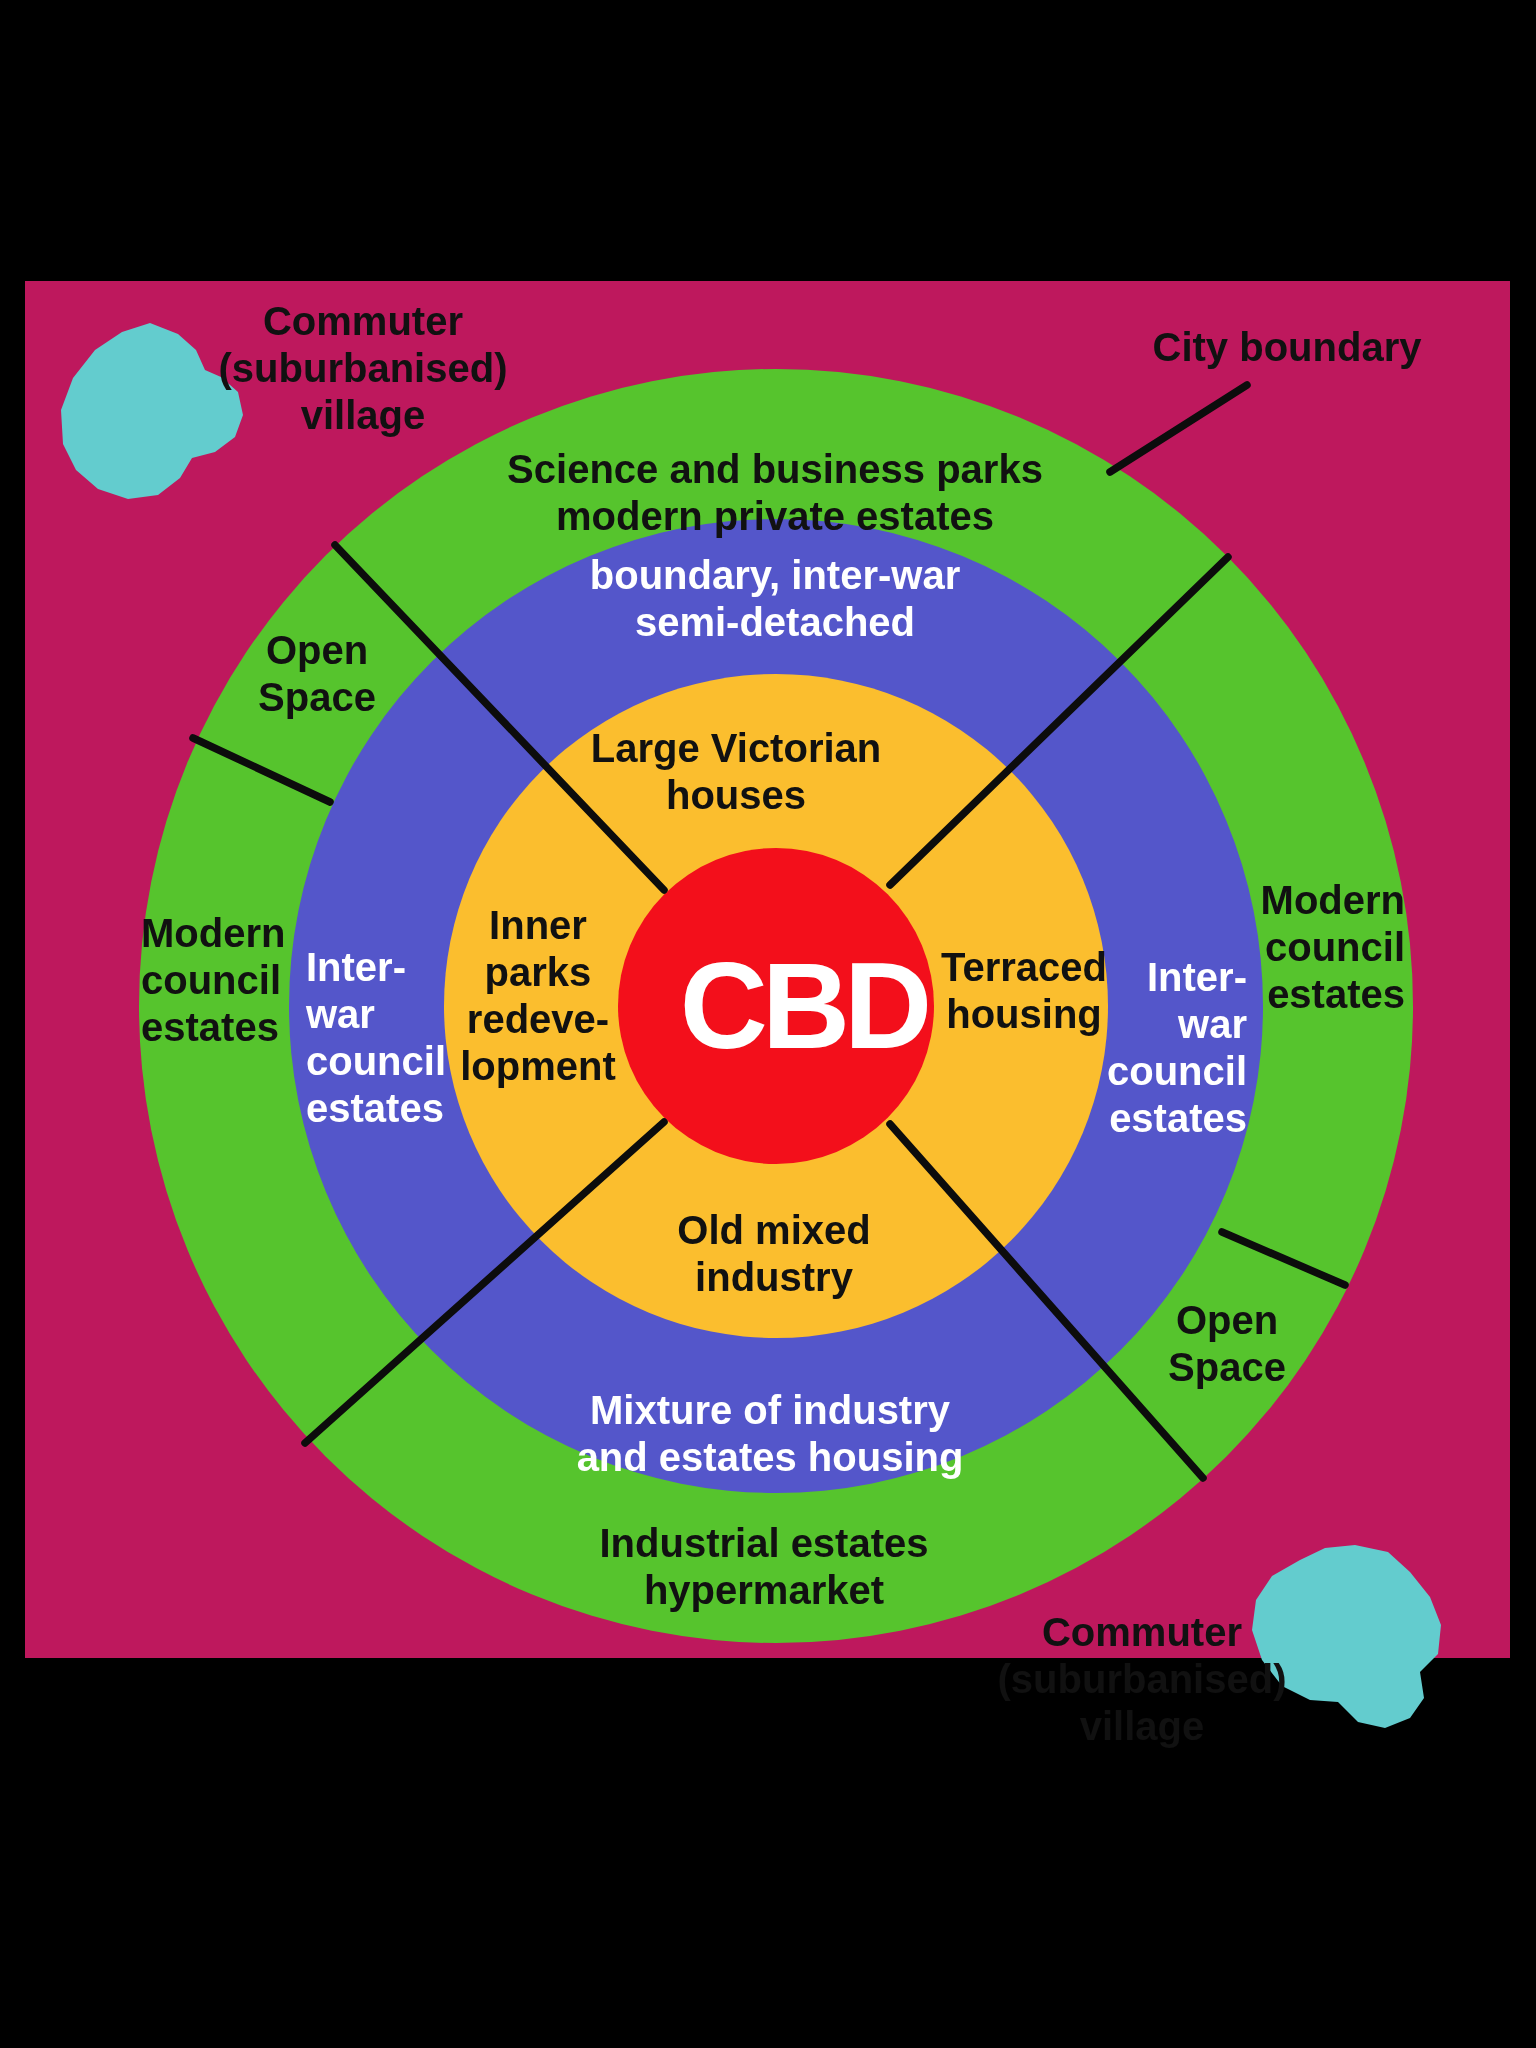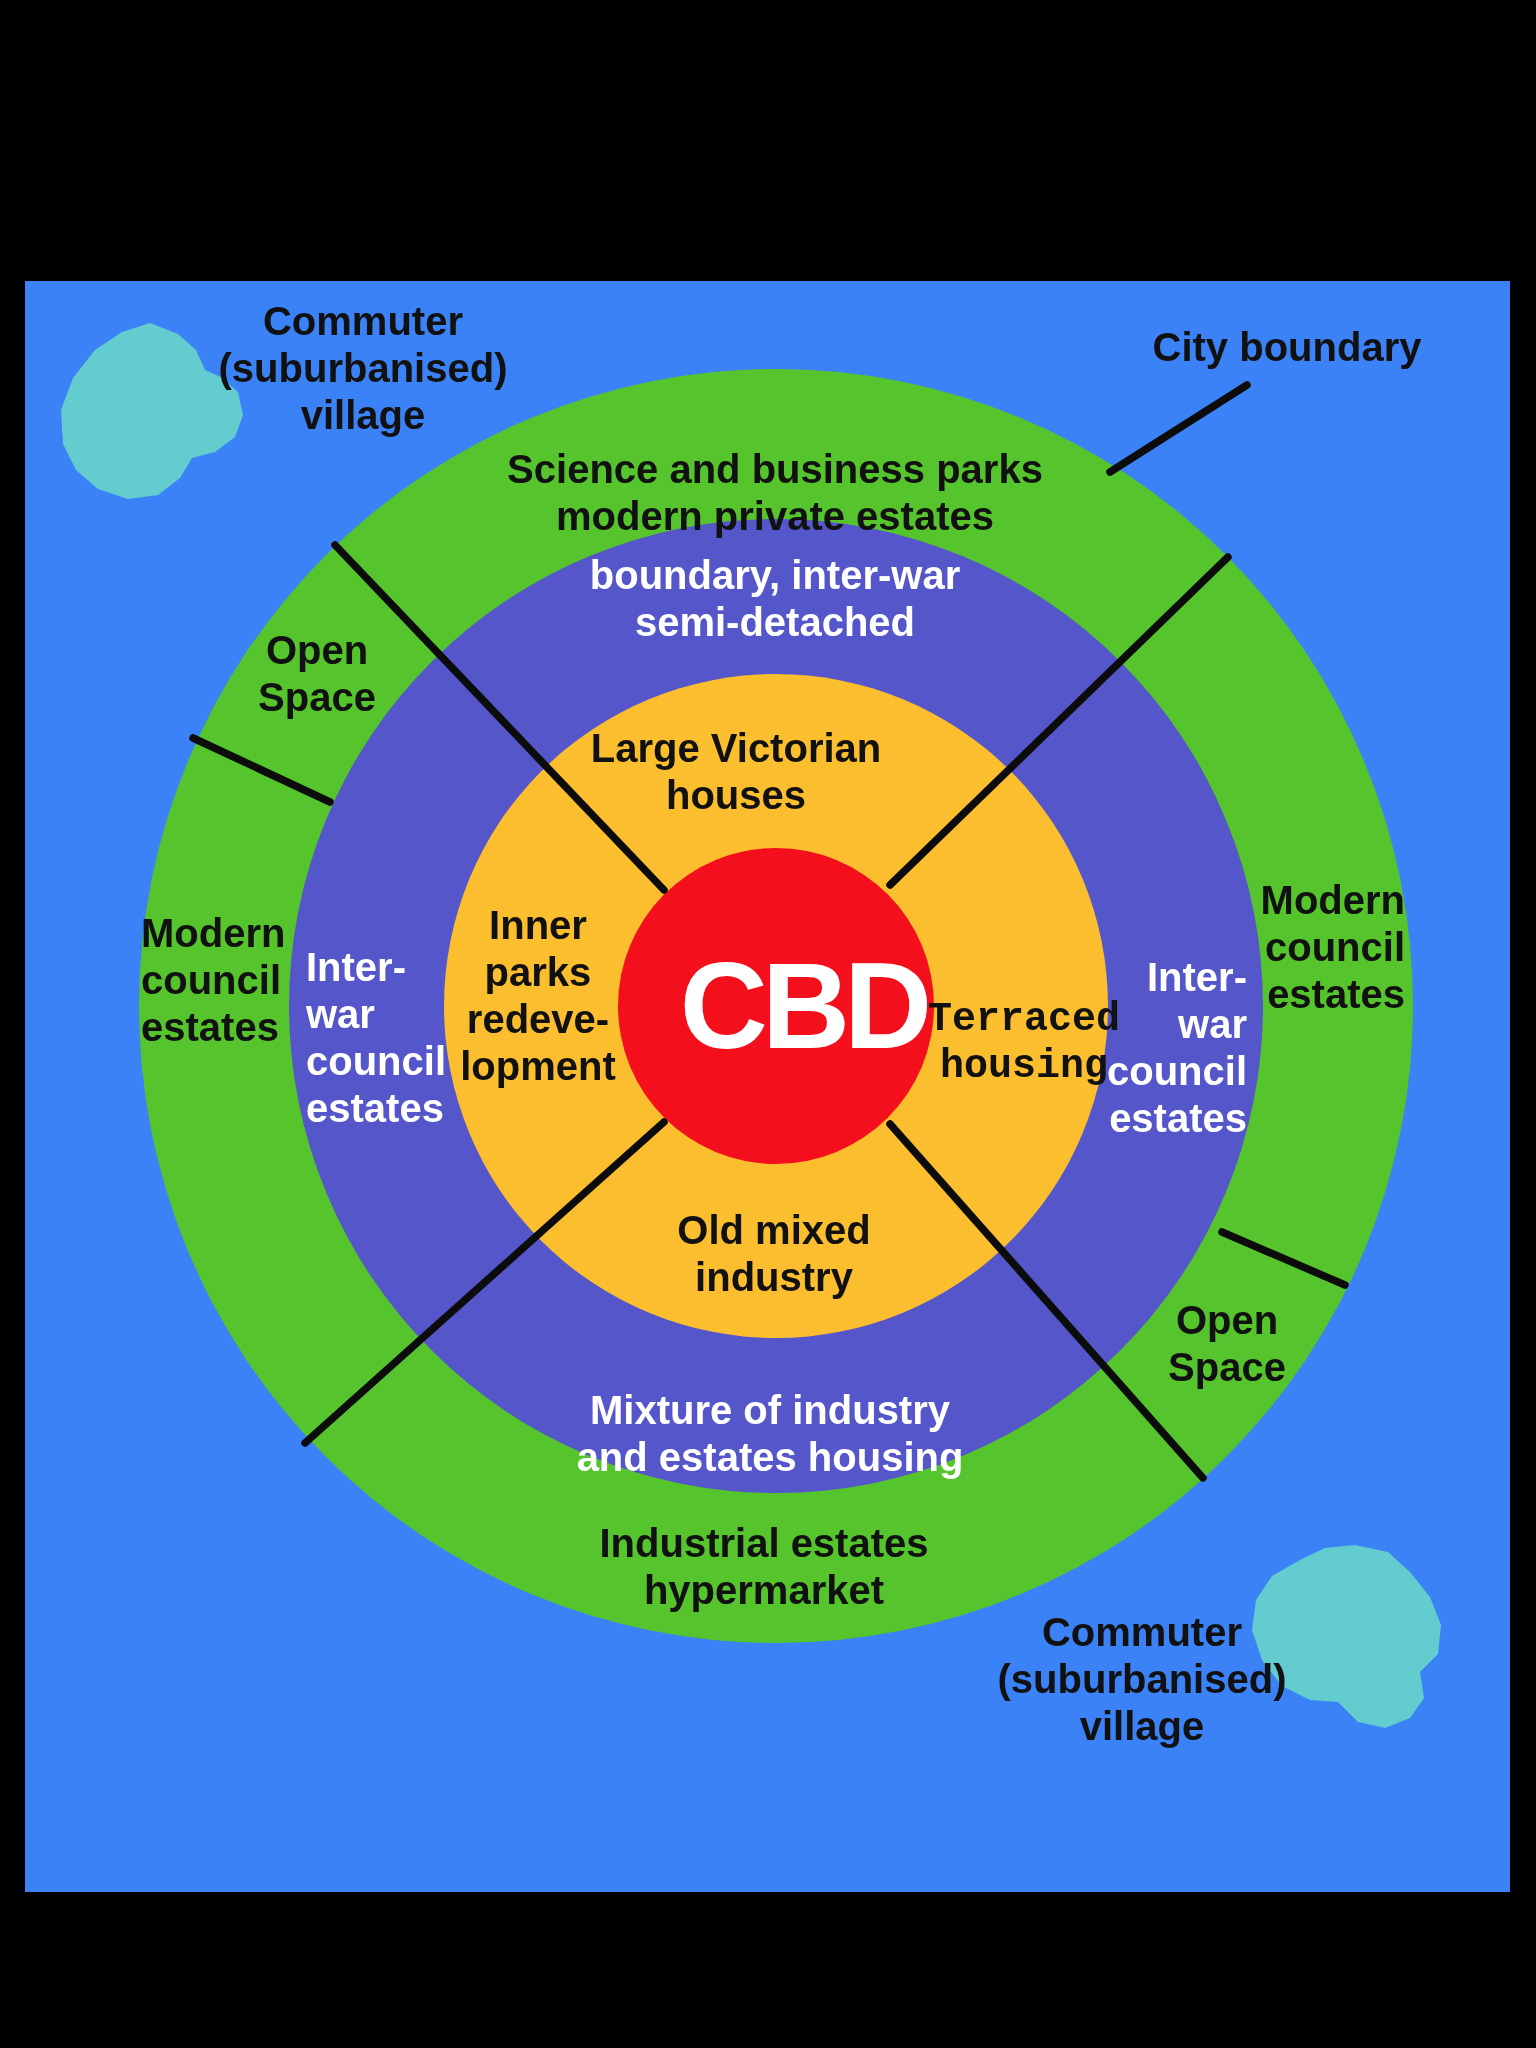--- a/index.html
+++ b/index.html
@@ -5,22 +5,22 @@
   html,body{margin:0;padding:0;}
   body{
     width:1536px;height:2048px;
     background:#000000;
     position:relative;
     font-family:"Liberation Sans", sans-serif;
     overflow:hidden;
   }
   .canvas{
     position:absolute;left:25px;top:281px;
-    width:1485px;height:1611px;
-    background:#3b82f6;
+    width:1485px;height:1377px;
+    background:#be185d;
   }
   .canvas svg{position:absolute;left:0;top:0;}
   .label{
     position:absolute;
     font:700 40px/47px "Liberation Sans", sans-serif;
     color:#111111;
     white-space:nowrap;
     text-align:center;
     transform:translateX(-50%);
   }
@@ -108,21 +108,21 @@
     <div>Inner</div>
     <div>parks</div>
     <div>redeve-</div>
     <div>lopment</div>
   </div>
 
   <div class="label cbd" style="left:751px;top:725px;margin-left:27px;">
     <div>CBD</div>
   </div>
 
-  <div class="label" style="left:999px;top:715px;font-family:Liberation Mono, monospace;">
+  <div class="label" style="left:999px;top:663px;">
     <div>Terraced</div>
     <div>housing</div>
   </div>
 
   <div class="label white align-right" style="right:263px;top:673px;">
     <div>Inter-</div>
     <div>war</div>
     <div>council</div>
     <div>estates</div>
   </div>

